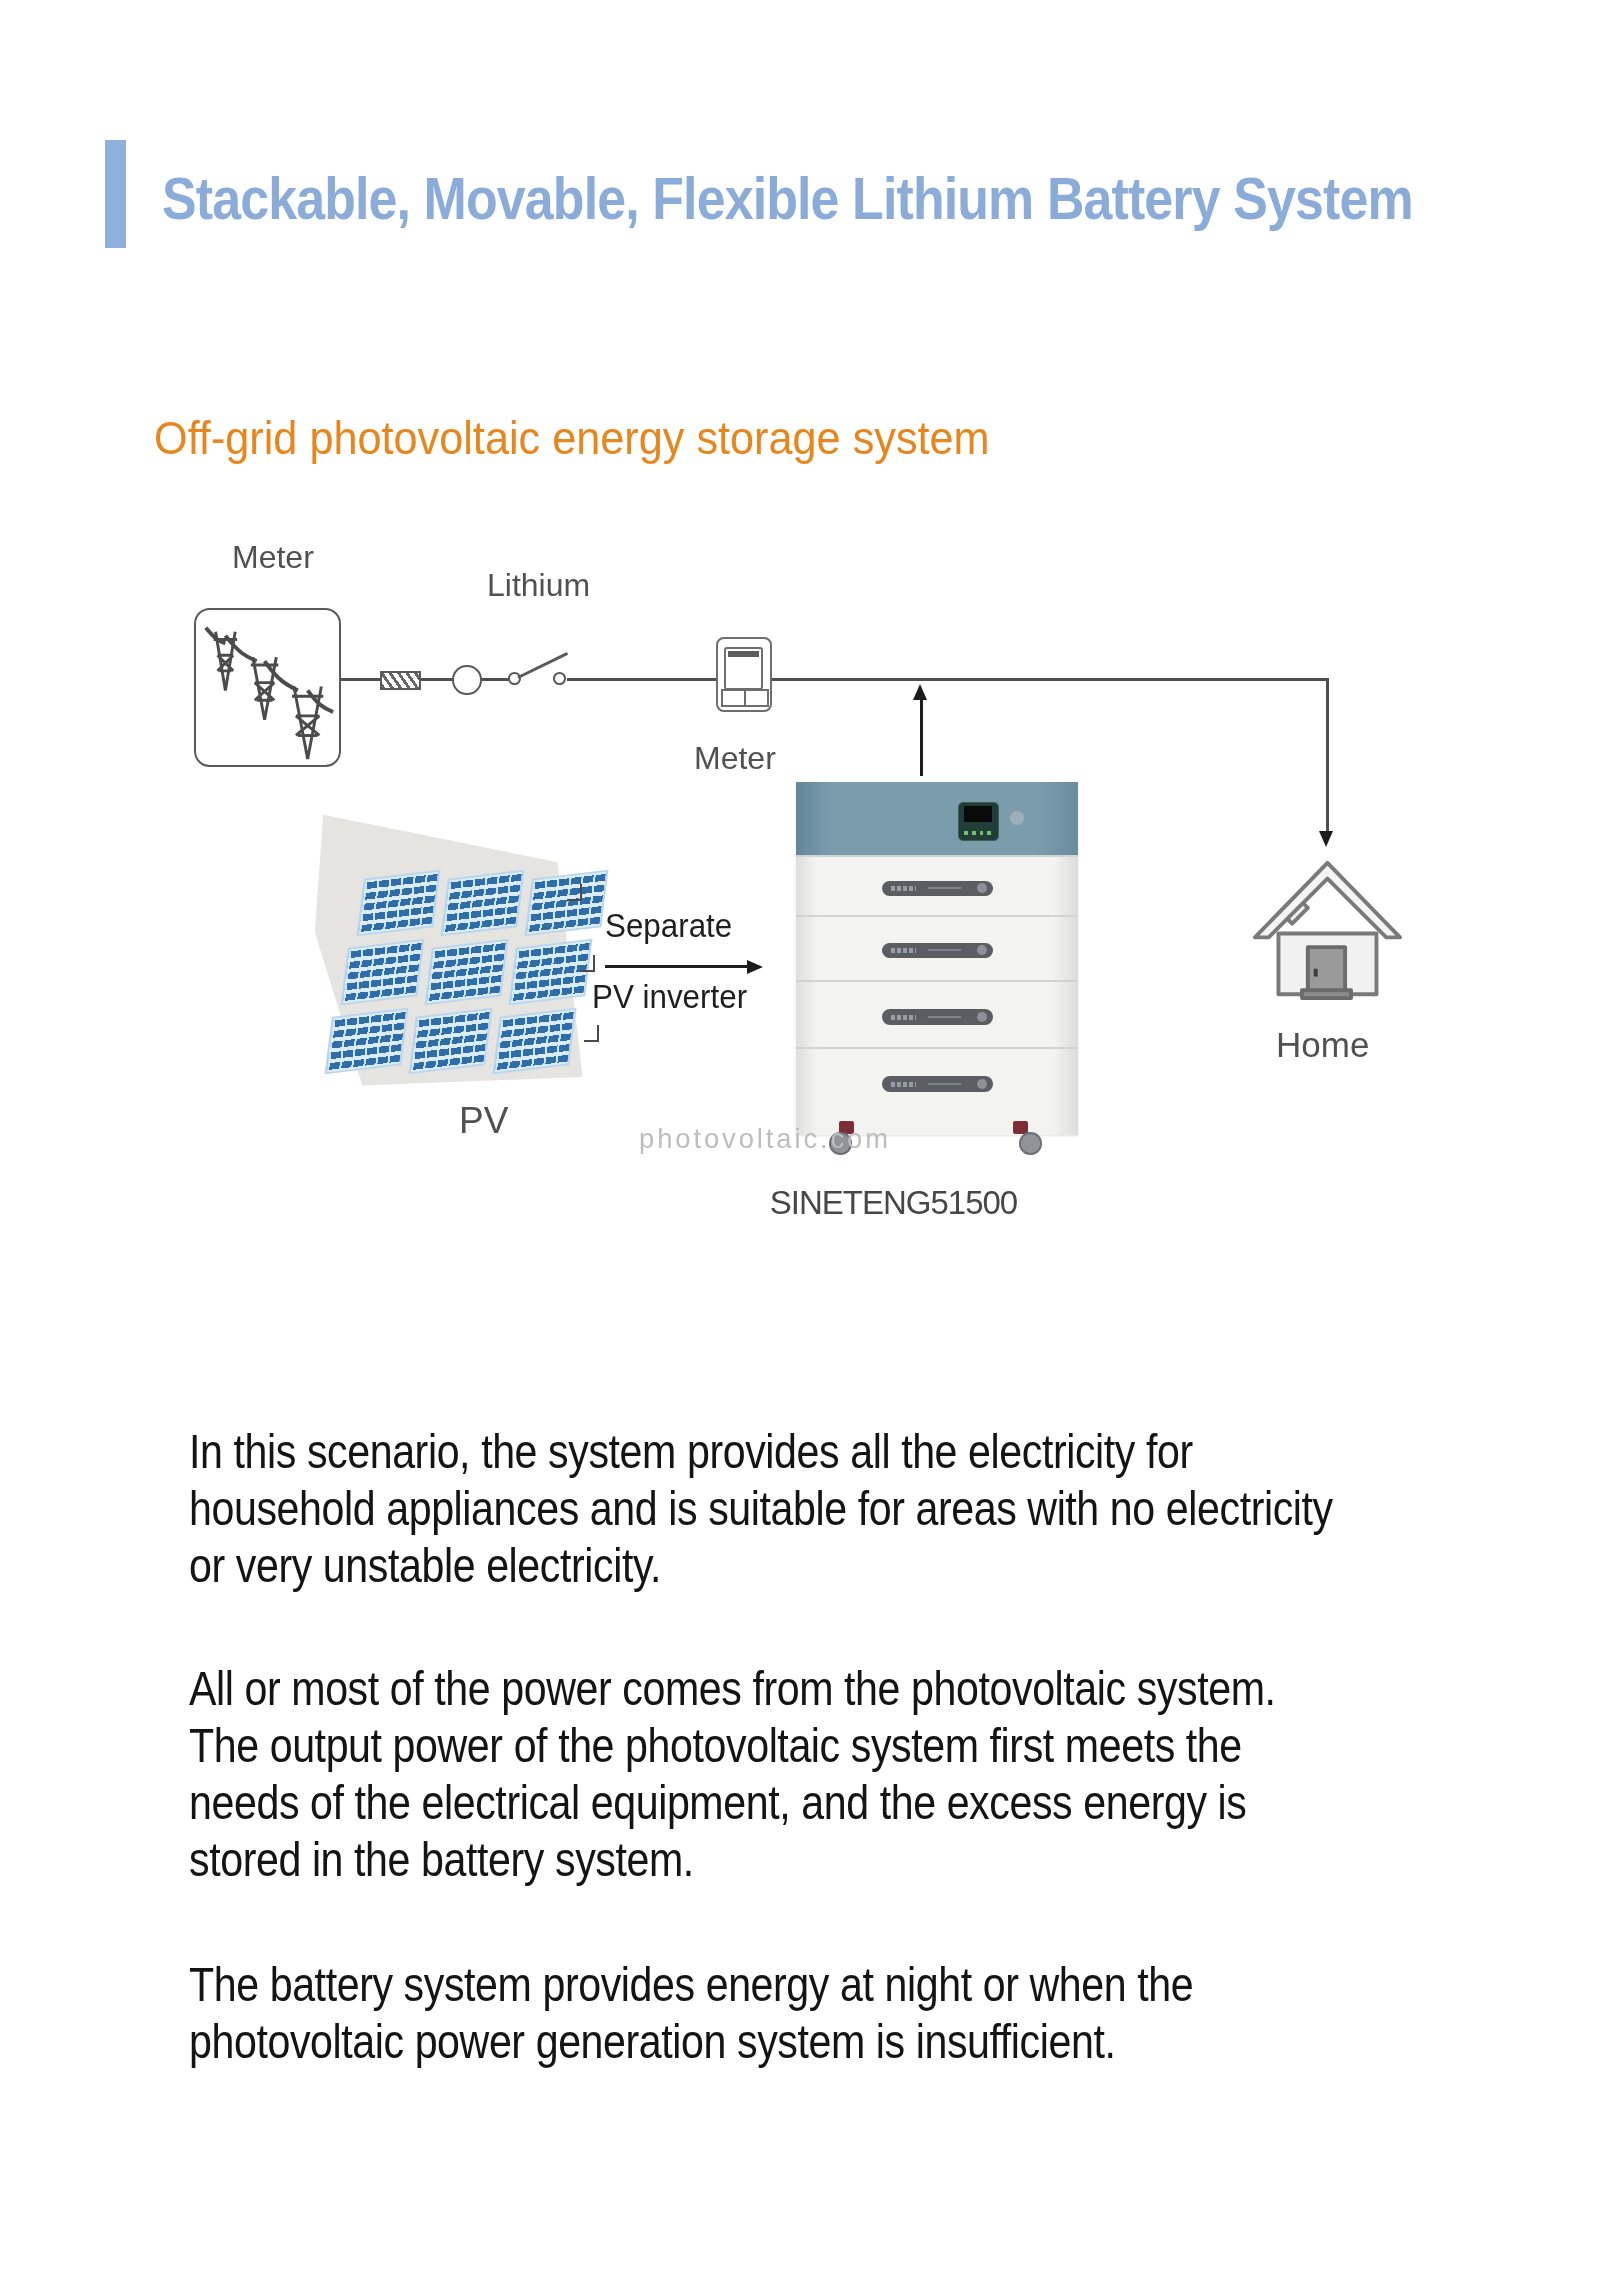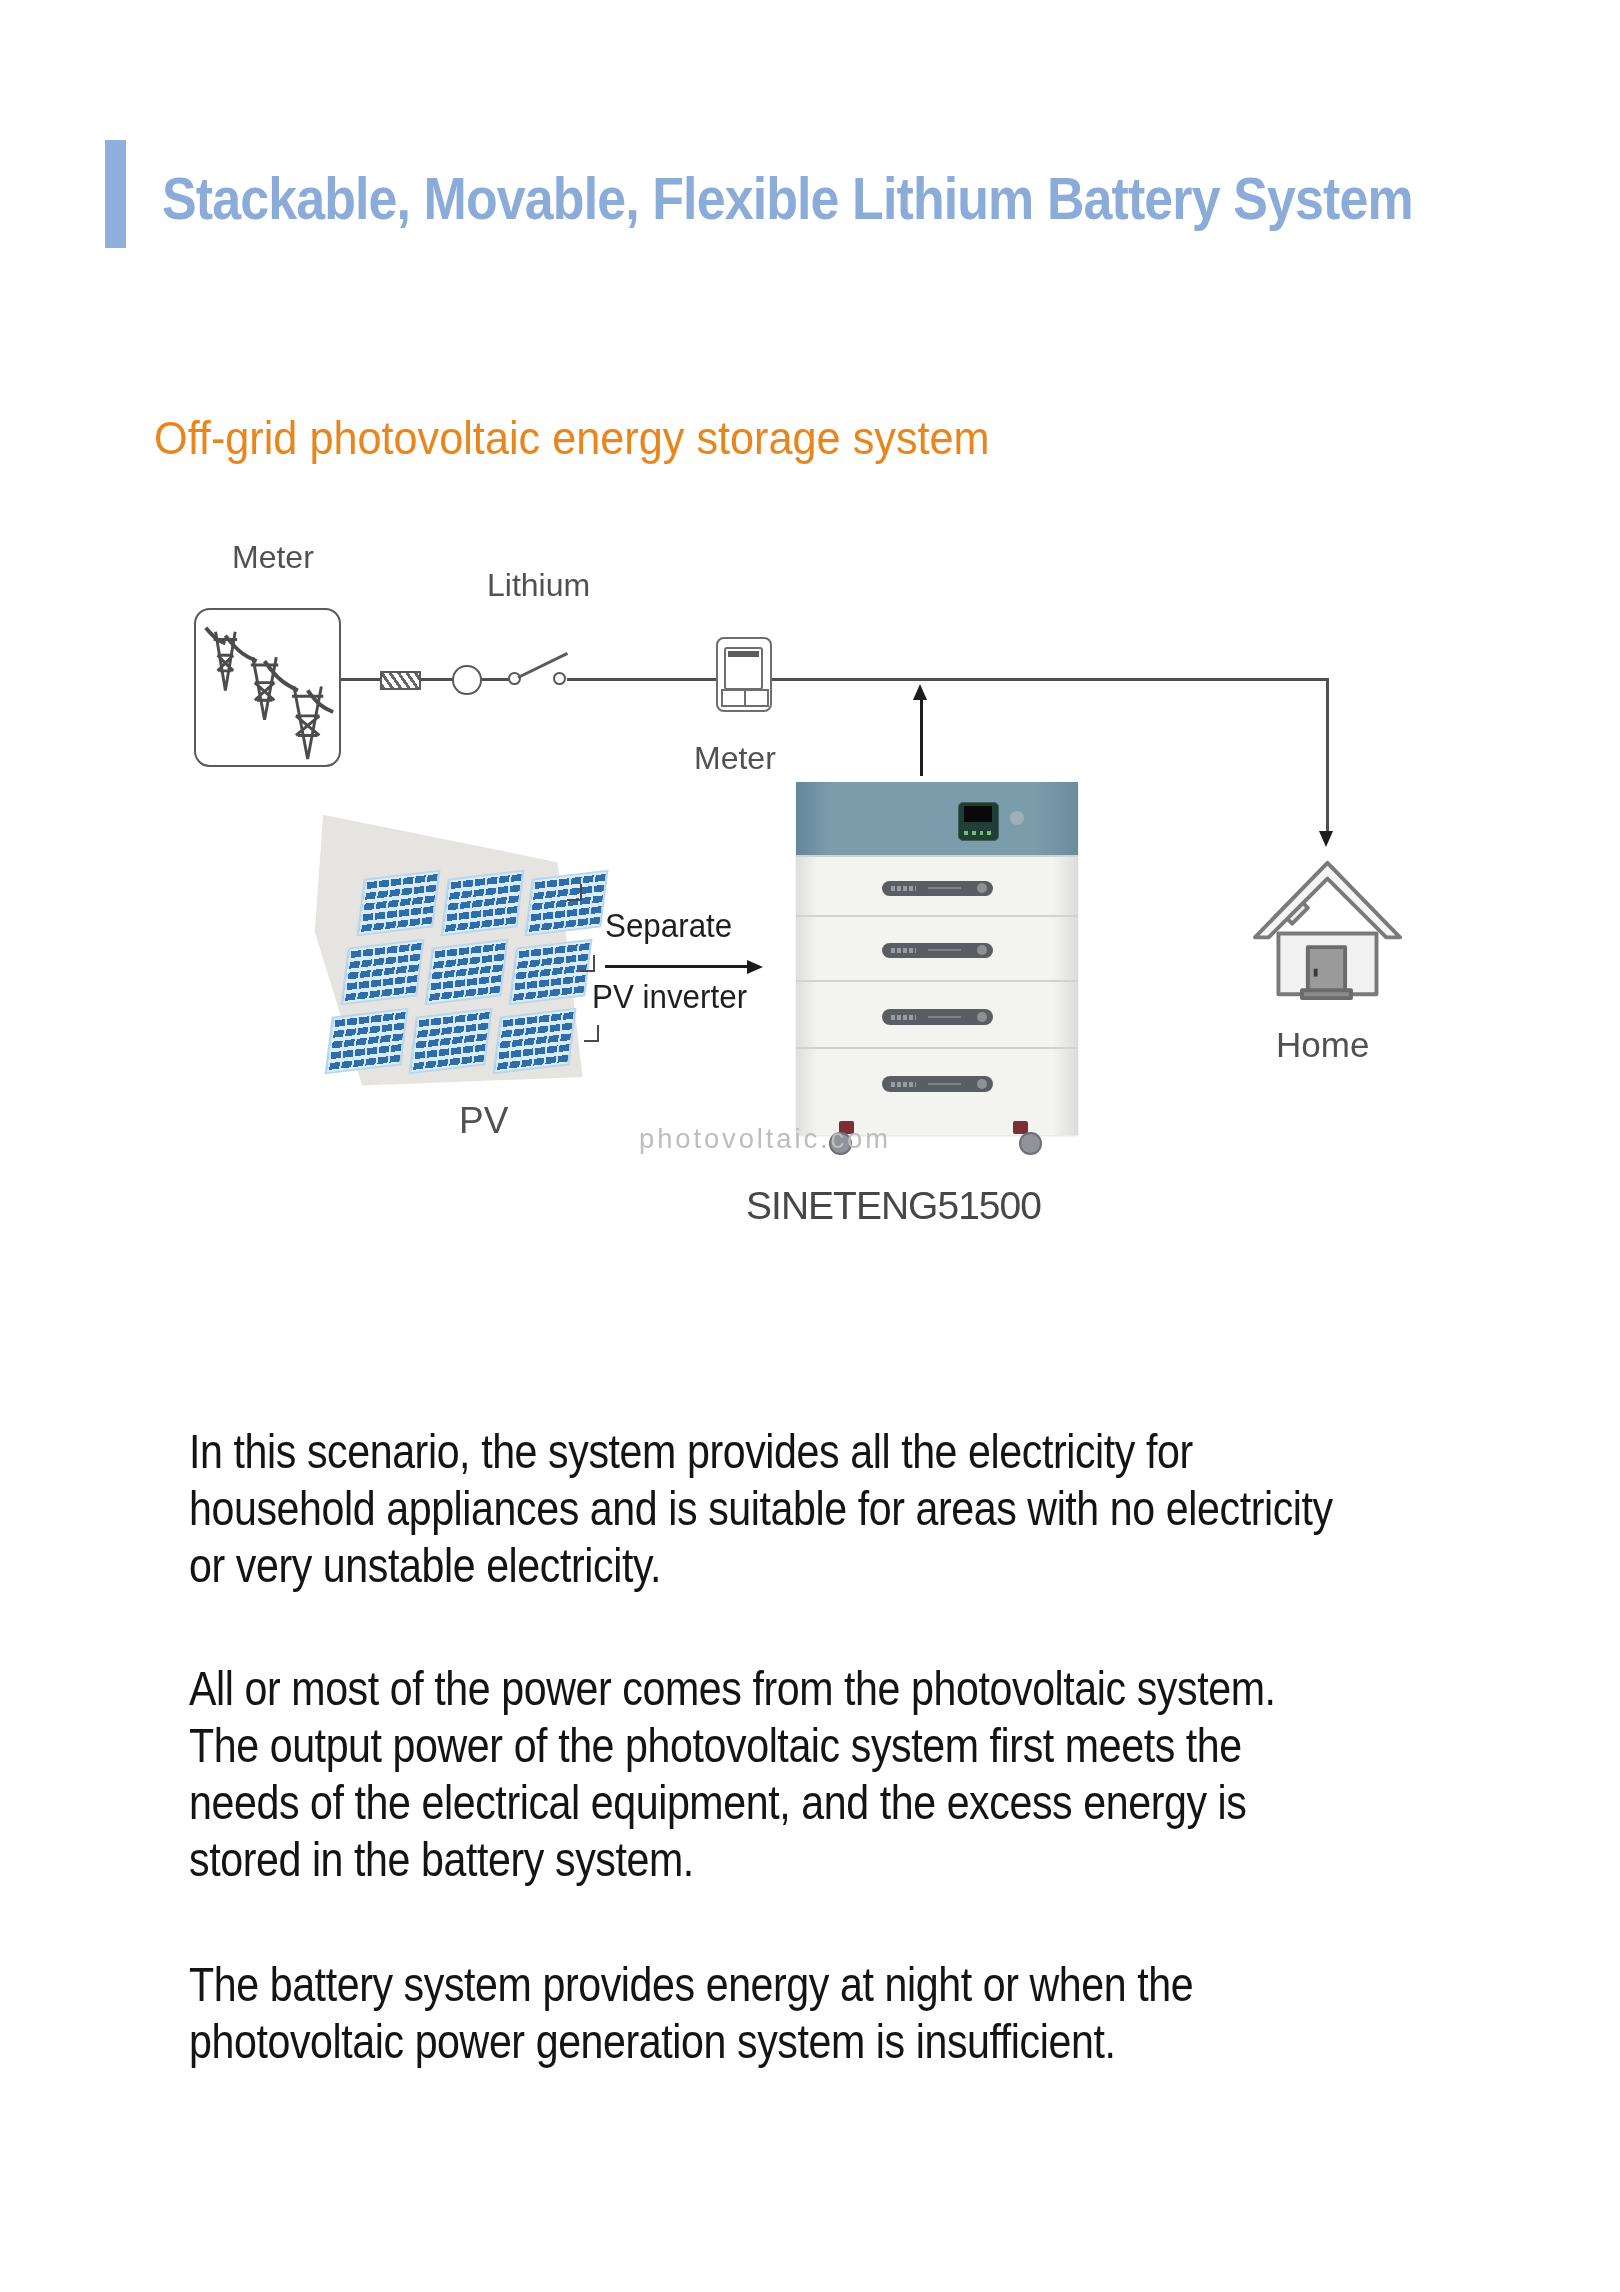--- a/index.html
+++ b/index.html
@@ -72,21 +72,21 @@
   .bat-module{position:absolute;left:0;width:100%;border-top:2.9px solid #d2d2d0;}
   .bat-pill{position:absolute;left:86px;width:111px;height:15.7px;border-radius:8.8px;background:#5a5e62;
             display:flex;align-items:center;}
   .pill-logo{margin-left:8.8px;width:25.5px;height:4.9px;background:repeating-linear-gradient(90deg,#989da1 0 3.9px,transparent 3.9px 5.9px);}
   .pill-line{margin-left:11.8px;width:33px;height:2px;background:#7e8387;}
   .pill-btn{position:absolute;right:5.9px;top:2.9px;width:9.8px;height:9.8px;border-radius:50%;background:#8d9195;}
   .wheel-bracket{width:14.7px;height:12.7px;background:#7b2e36;border-radius:2px;}
   .wheel{width:18.6px;height:18.6px;border-radius:50%;background:#90949a;border:2.9px solid #6d7176;}
 
   .watermark{left:639px;top:1123px;font-size:27.4px;color:#bdbdbd;letter-spacing:2.9px;white-space:nowrap;z-index:6;}
-  .model-label{left:727px;top:1184px;width:333px;text-align:center;font-size:39px;color:#474747;
+  .model-label{left:727px;top:1184px;width:333px;text-align:center;font-size:33px;color:#474747;
                letter-spacing:-1px;white-space:nowrap;}
 
   
   .home-label{font-size:35px;color:#515151;}
 
   
   .para{left:189px;font-size:49px;color:#141414;line-height:57px;letter-spacing:-0.5px;
         transform:scaleX(.84);transform-origin:0 0;white-space:nowrap;}
 </style>
 </head>

